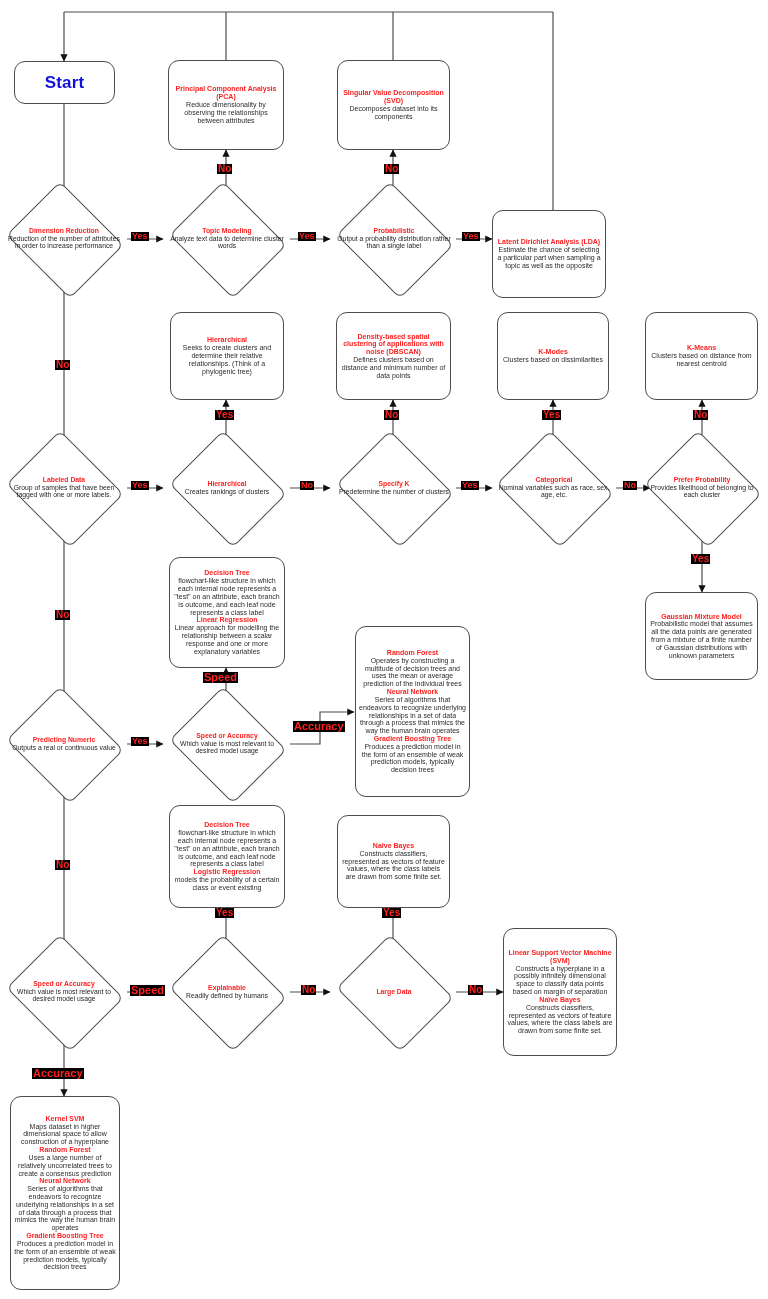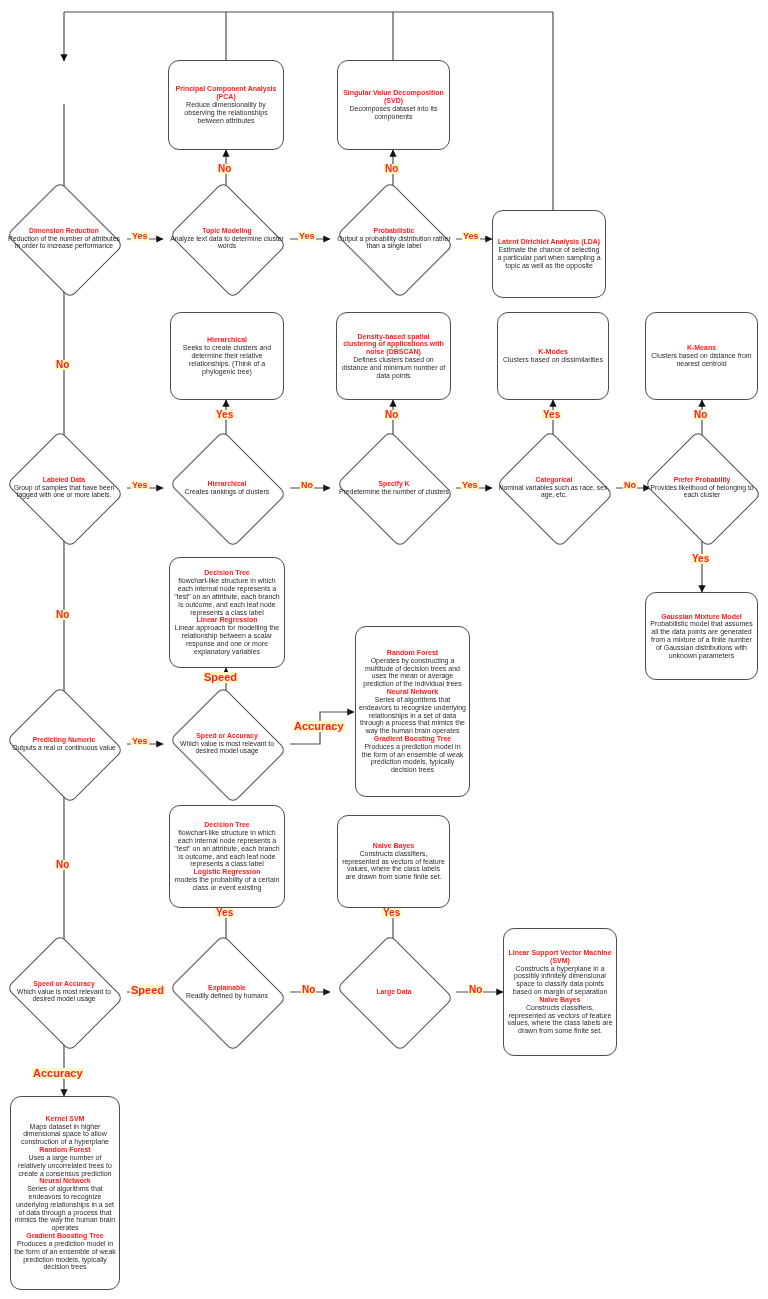--- a/index.html
+++ b/index.html
@@ -85,21 +85,21 @@
   }
   .diamond .hd {
     color: #ff2020;
     font-weight: bold;
     display: block;
   }
   .edge-label {
     position: absolute;
     color: #ff2020;
     font-weight: bold;
-    background: #fef9c3;
+    background: #000000;
     white-space: nowrap;
     line-height: 1;
     padding: 0 1px;
   }
 </style>
 </head>
 <body>
 
 <div id="canvas">
 
@@ -163,20 +163,23 @@
       <path d="M127,992 L163,992" marker-end="url(#ah)"></path>
 
       <path d="M290,992 L330,992" marker-end="url(#ah)"></path>
 
       <path d="M456,992 L503,992" marker-end="url(#ah)"></path>
 
       <path d="M64,1031 L64,1096" marker-end="url(#ah)"></path>
     </g>
   </svg>
 
+  <div class="node rounded start-box" style="left:14px; top:61px; width:101px; height:43px;">
+    <span>Start</span>
+  </div>
 
   <div class="node rounded" style="left:168px; top:60px; width:116px; height:90px; font-size:7px; padding:4px;">
     <span class="hd">Principal Component Analysis (PCA)</span>
     <span class="bd">Reduce dimensionality by observing the relationships between attributes</span>
   </div>
 
   <div class="node rounded" style="left:337px; top:60px; width:113px; height:90px; font-size:7px; padding:4px;">
     <span class="hd">Singular Value Decomposition (SVD)</span>
     <span class="bd">Decomposes dataset into its components</span>
   </div>

